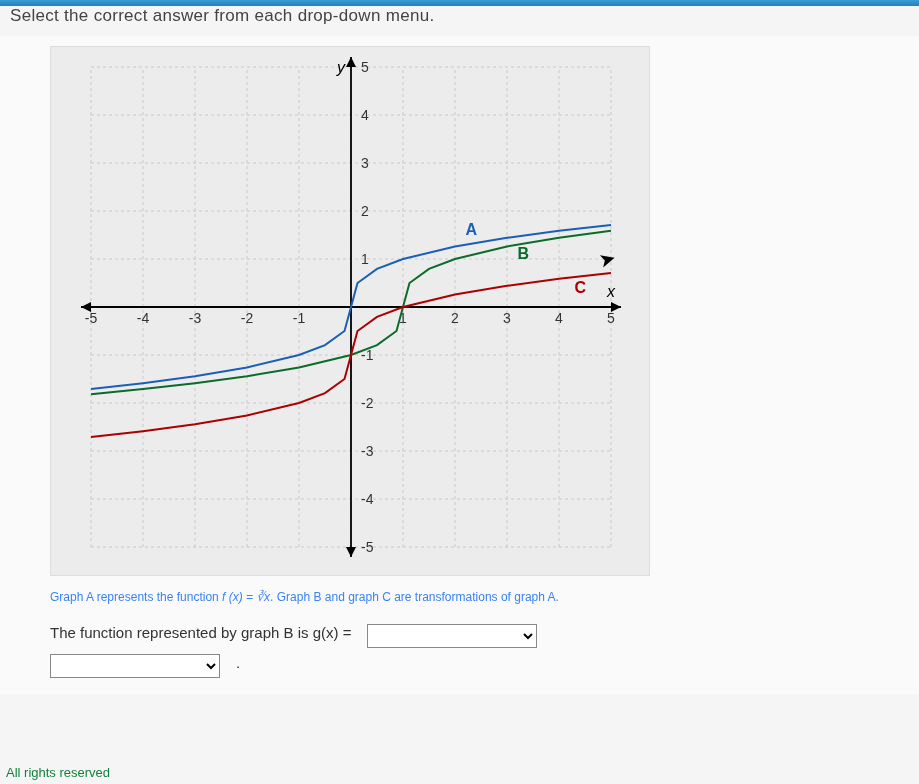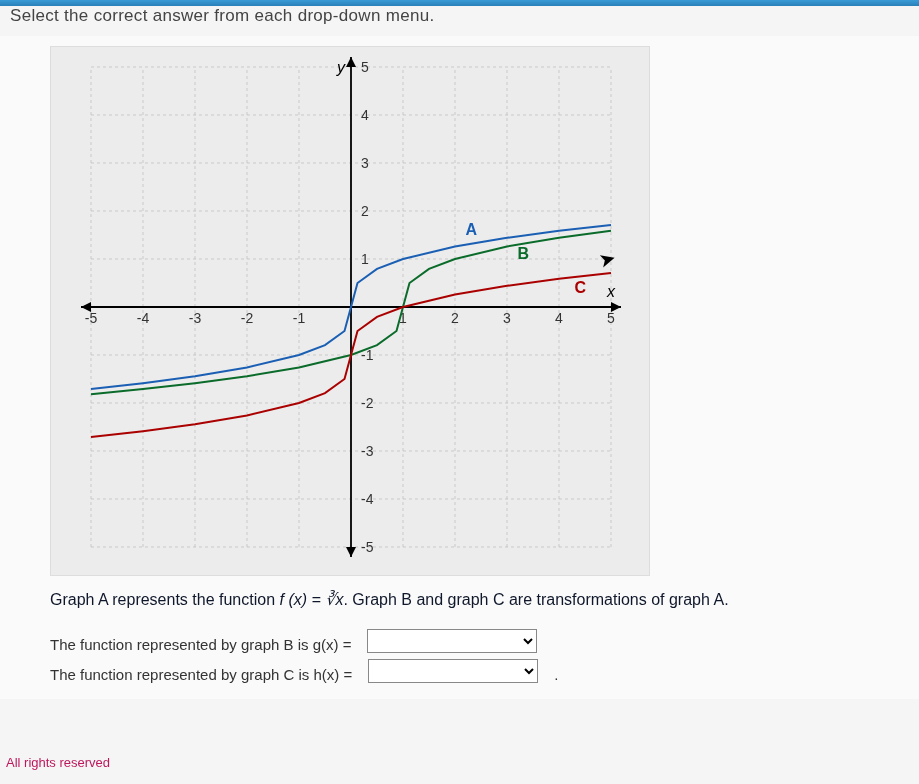--- a/index.html
+++ b/index.html
@@ -28,44 +28,44 @@
   .chart-wrap {
     width: 600px;
     height: 530px;
     position: relative;
     background: #ececec;
     border: 1px solid #ddd;
   }
   .chart-wrap svg { display: block; }
   .caption {
     margin: 14px 0 20px 0;
-    font-size: 16px;
-    color: #0f172a;
+    font-size: 12px;
+    color: #3b82f6;
   }
   .caption .fx { font-style: italic; }
   .qline {
     font-size: 15px;
     margin: 6px 0;
     display: flex;
-    align-items: flex-end;
+    align-items: flex-start;
     gap: 16px;
   }
   .qline select {
     width: 170px;
     height: 24px;
     border: 1px solid #888;
     background: #fff;
     font-size: 14px;
   }
   .footer {
     position: absolute;
-    bottom: 14px;
+    bottom: 4px;
     left: 6px;
     font-size: 13px;
-    color: #be185d;
+    color: #15803d;
   }
   .cursor-icon {
     position: absolute;
     top: 200px;
     left: 548px;
     font-size: 20px;
     color: #000;
     transform: rotate(-15deg);
     pointer-events: none;
   }
@@ -147,21 +147,20 @@
   </p>
 
   <div class="qline">
     <span>The function represented by graph B is  g(x) =</span>
     <select value="">
       <option></option>
     </select>
   </div>
 
   <div class="qline">
-    <span>The function represented by graph C is h(x) =</span>
     <select value="">
       <option></option>
     </select>
     <span>.</span>
   </div>
 
 </div>
 
 <div class="footer">All rights reserved</div>
 

